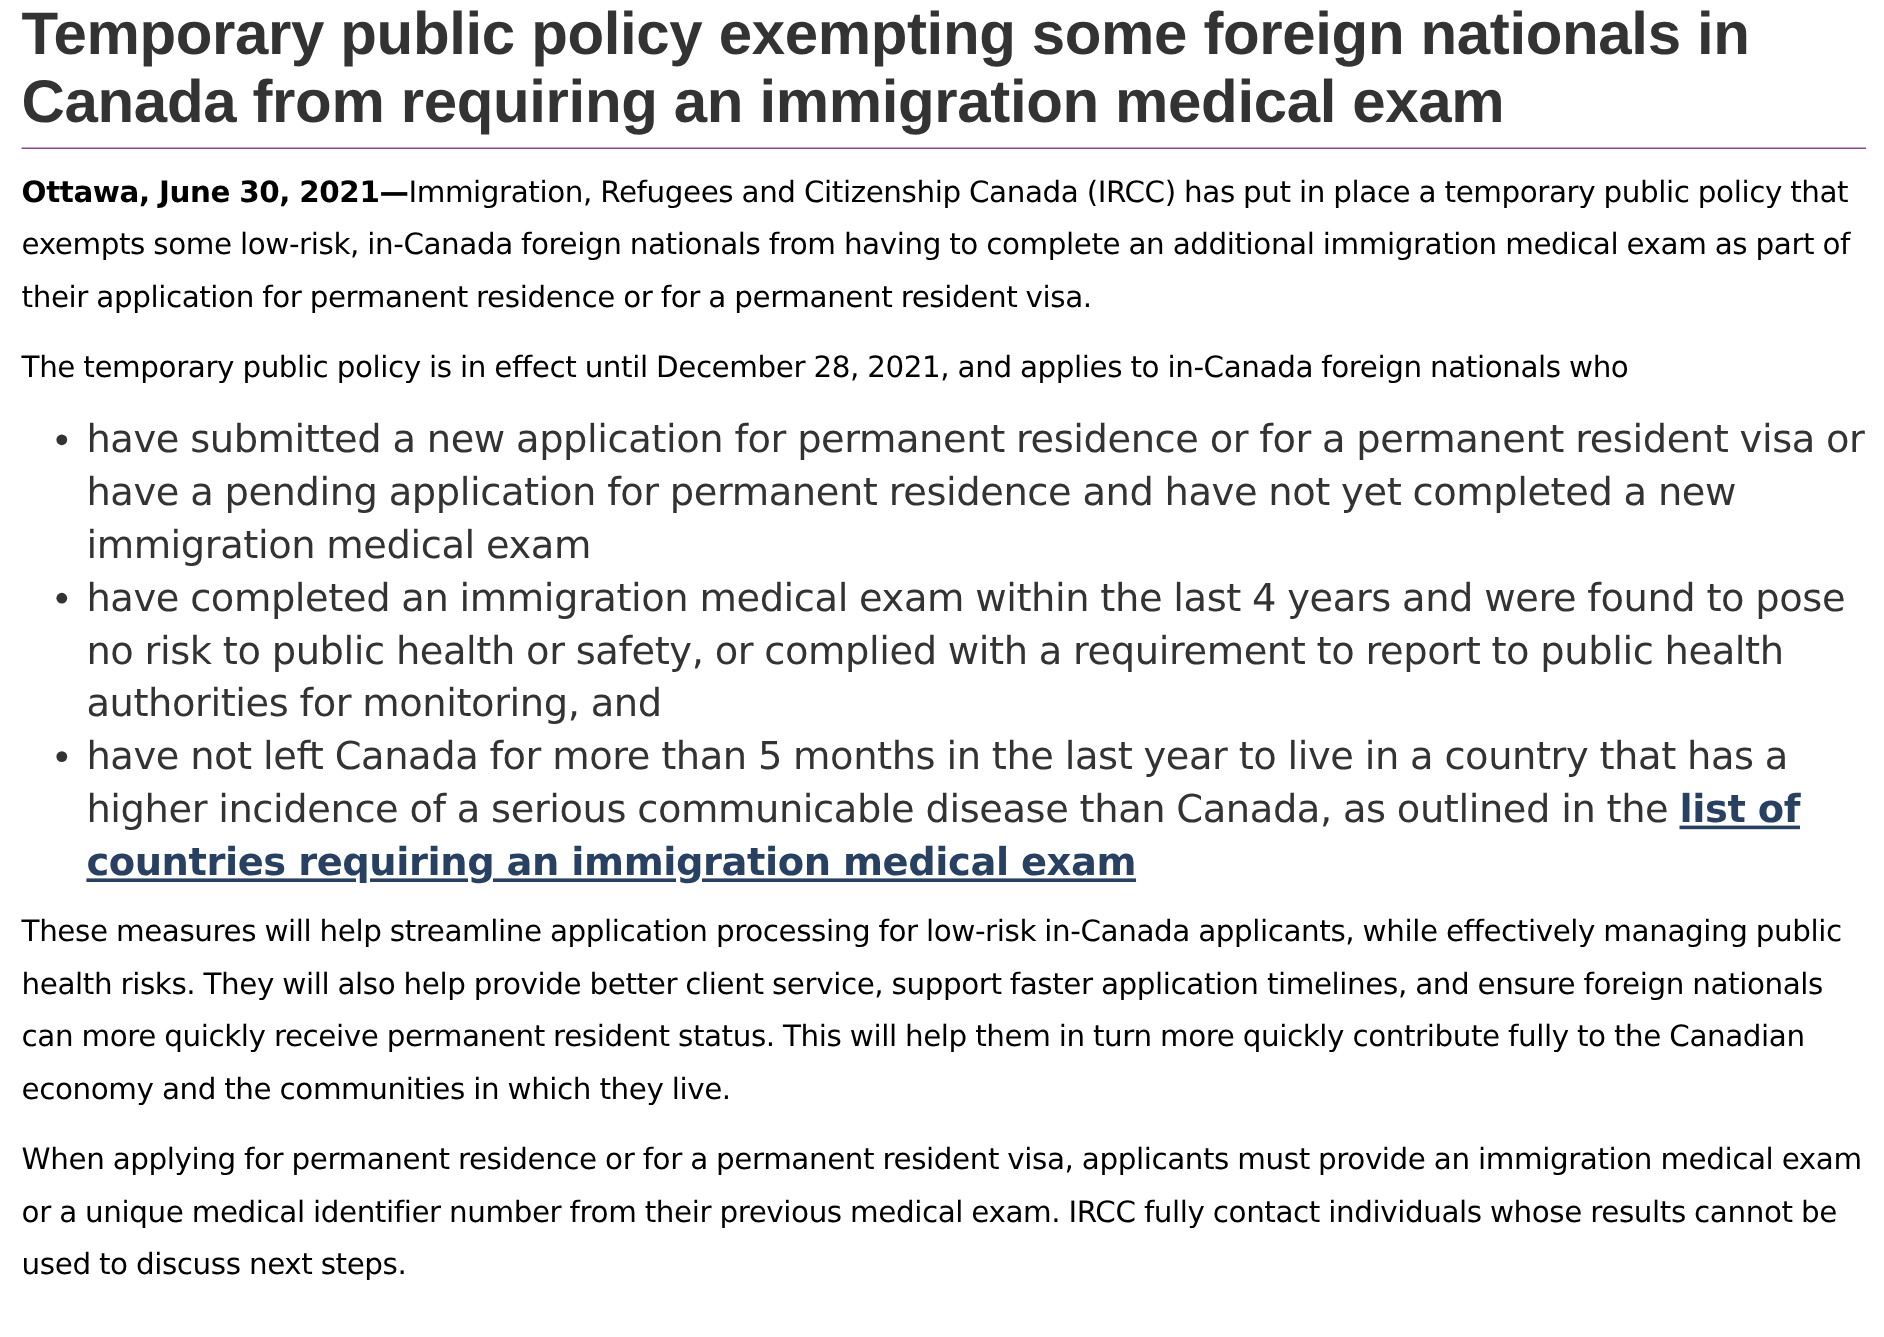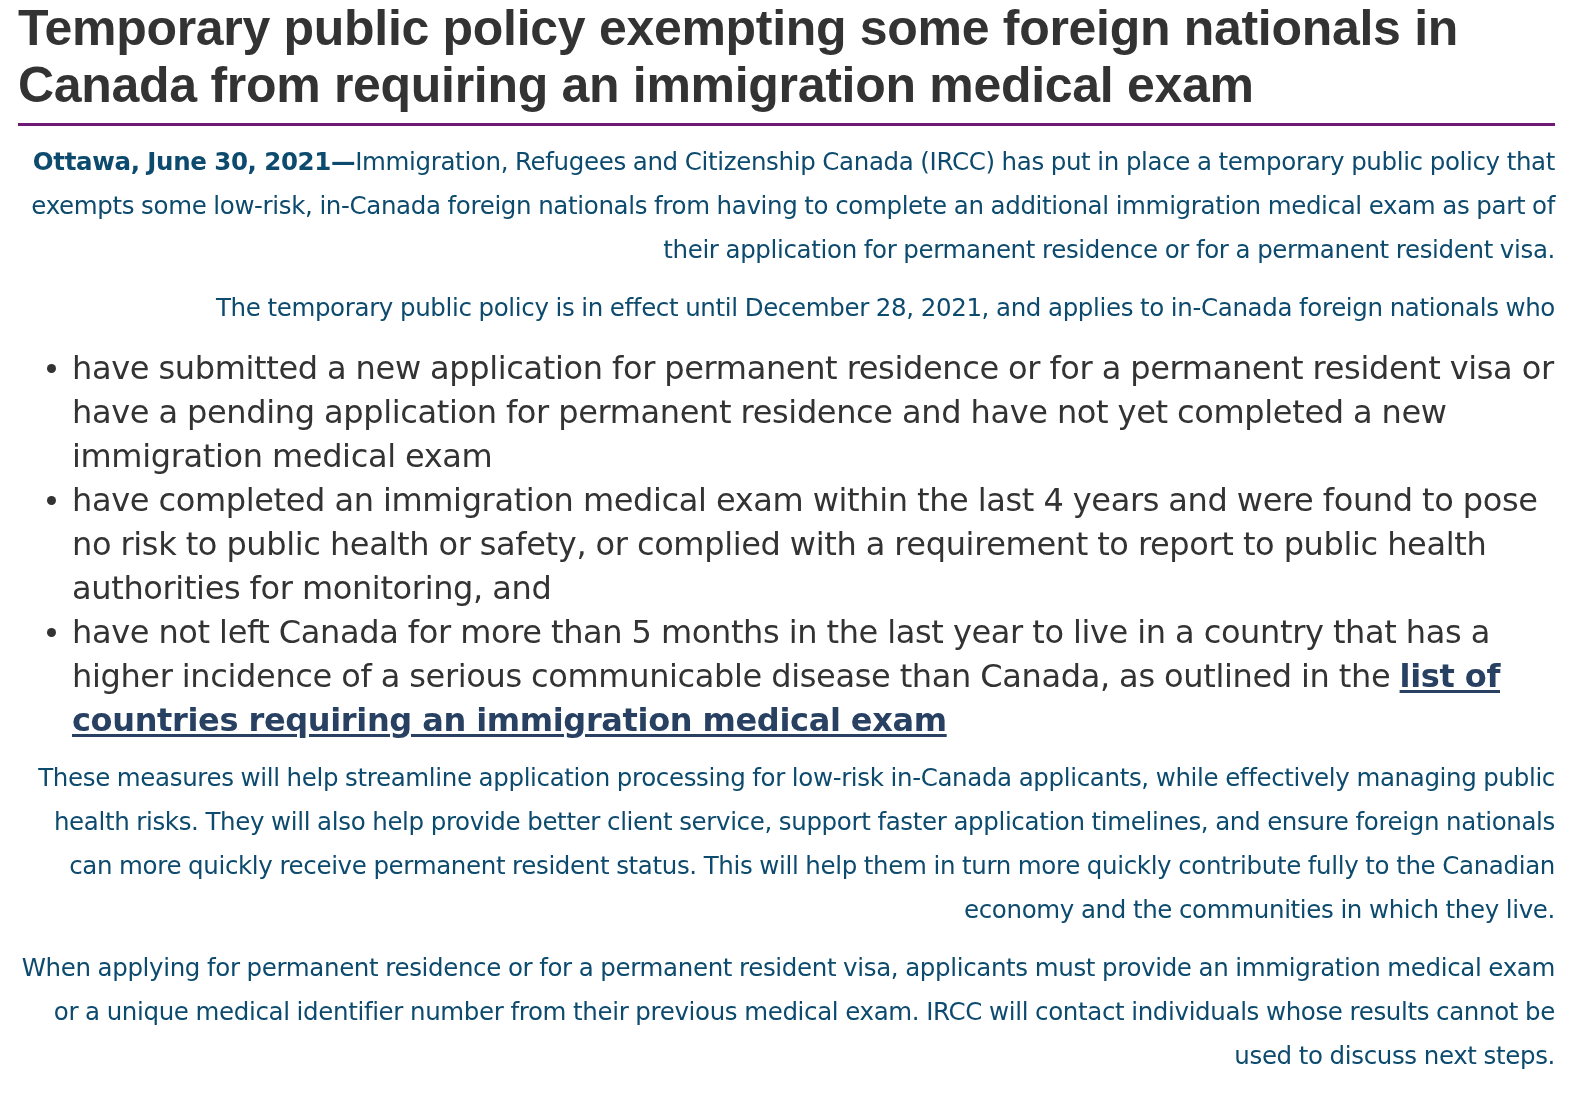--- a/index.html
+++ b/index.html
@@ -22,30 +22,29 @@
       font-family: "Liberation Sans", sans-serif;
       font-weight: bold;
       font-size: 50px;
       line-height: 57px;
       color: #333333;
       margin: 0;
       padding-top: 0;
       letter-spacing: -0.3px;
       width: 1537px;
       padding-bottom: 9px;
-      border-bottom: 3px solid #701a75;
+      border-bottom: 1px solid #701a75;
     }
     p.para {
       font-size: 24.5px;
       line-height: 44px;
       margin: 0;
       letter-spacing: -0.35px;
       word-spacing: -0.5px;
-      color: #0c4a6e;
-      text-align: right;
+      color: #000000;
     }
     p.first { margin-top: 14px; }
     p.p2 { margin-top: 14px; }
     ul.criteria {
       margin: 16px 0 0 0;
       padding-left: 54px;
       list-style: none;
     }
     ul.criteria li {
       position: relative;
@@ -96,14 +95,14 @@
     </li>
     <li>
       <span class="bullet"></span>
       <span>have not left Canada for more than 5 months in the last year to live in a country that has a higher incidence of a serious communicable disease than Canada, as outlined in the </span><a class="link" href="#">list of countries requiring an immigration medical exam</a>
     </li>
   </ul>
 
   <p class="para p3">These measures will help streamline application processing for low-risk in-Canada applicants, while effectively managing public health risks. They will also help provide better client service, support faster application timelines, and ensure foreign nationals can more quickly receive permanent resident status. This will help them in turn more quickly contribute fully to the Canadian economy and the communities in which they live.</p>
 
 
-  <p class="para p5">When applying for permanent residence or for a permanent resident visa, applicants must provide an immigration medical exam or a unique medical identifier number from their previous medical exam. IRCC will contact individuals whose results cannot be used to discuss next steps.</p>
+  <p class="para p5">When applying for permanent residence or for a permanent resident visa, applicants must provide an immigration medical exam or a unique medical identifier number from their previous medical exam. IRCC fully contact individuals whose results cannot be used to discuss next steps.</p>
 </div>
 
 </body></html>

